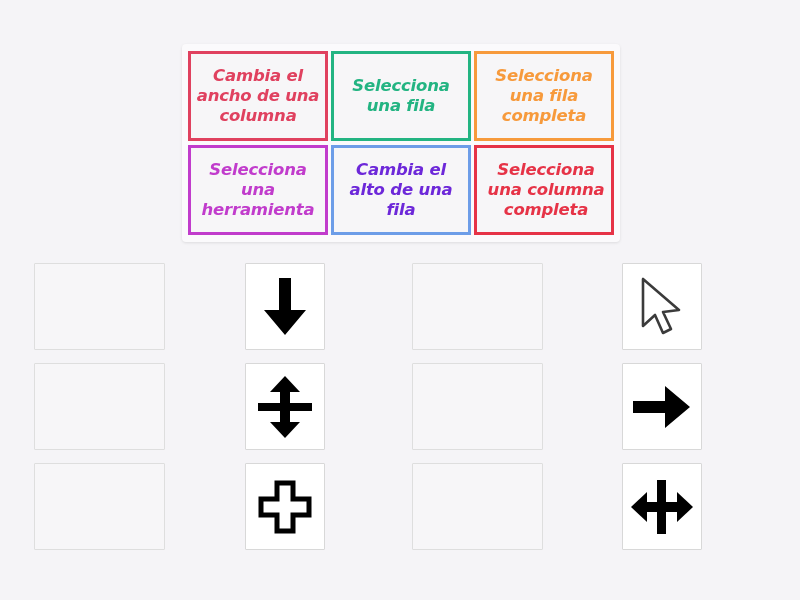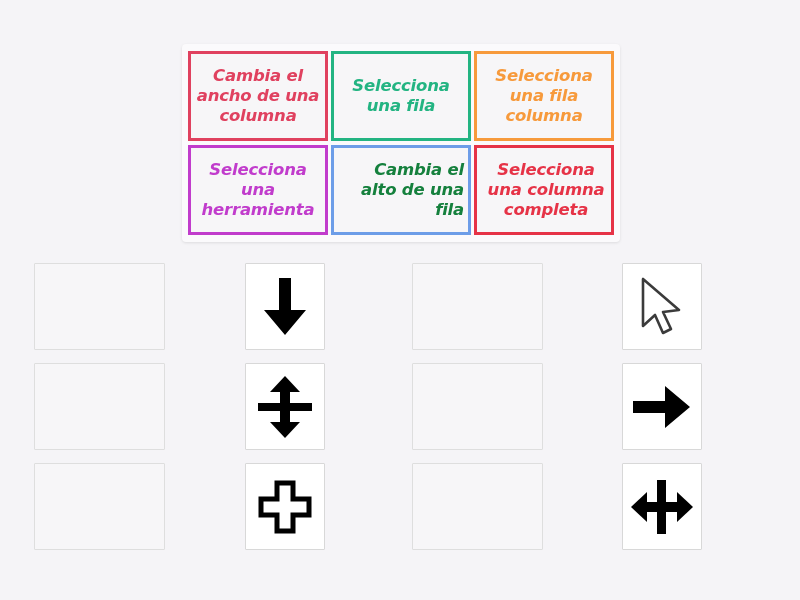--- a/index.html
+++ b/index.html
@@ -107,29 +107,29 @@
 <div id="label-bank">
 
   <div class="bank-row">
     <div class="word-card" style="border-color: rgb(224, 65, 95); color: rgb(224, 65, 95);">
       <span>Cambia el ancho de una columna</span>
     </div>
     <div class="word-card" style="border-color: rgb(35, 180, 130); color: rgb(35, 180, 130);">
       <span>Selecciona una fila</span>
     </div>
     <div class="word-card" style="border-color: rgb(247, 154, 60); color: rgb(247, 154, 60);">
-      <span>Selecciona una fila columna</span>
+      <span>Selecciona una fila completa</span>
     </div>
   </div>
 
   <div class="bank-row">
     <div class="word-card" style="border-color: rgb(193, 60, 204); color: rgb(193, 60, 204); justify-content: flex-end;">
       <span>Selecciona una herramienta</span>
     </div>
-    <div class="word-card" style="border-color: rgb(109, 157, 232); color: #15803d; text-align: right;">
+    <div class="word-card" style="border-color: rgb(109, 157, 232); color: #6d28d9;">
       <span>Cambia el alto de una fila</span>
     </div>
     <div class="word-card" style="border-color: rgb(230, 51, 71); color: rgb(230, 51, 71); padding-left: 8px;">
       <span>Selecciona una columna completa</span>
     </div>
   </div>
 
 </div>
 
 <div id="answer-grid">

